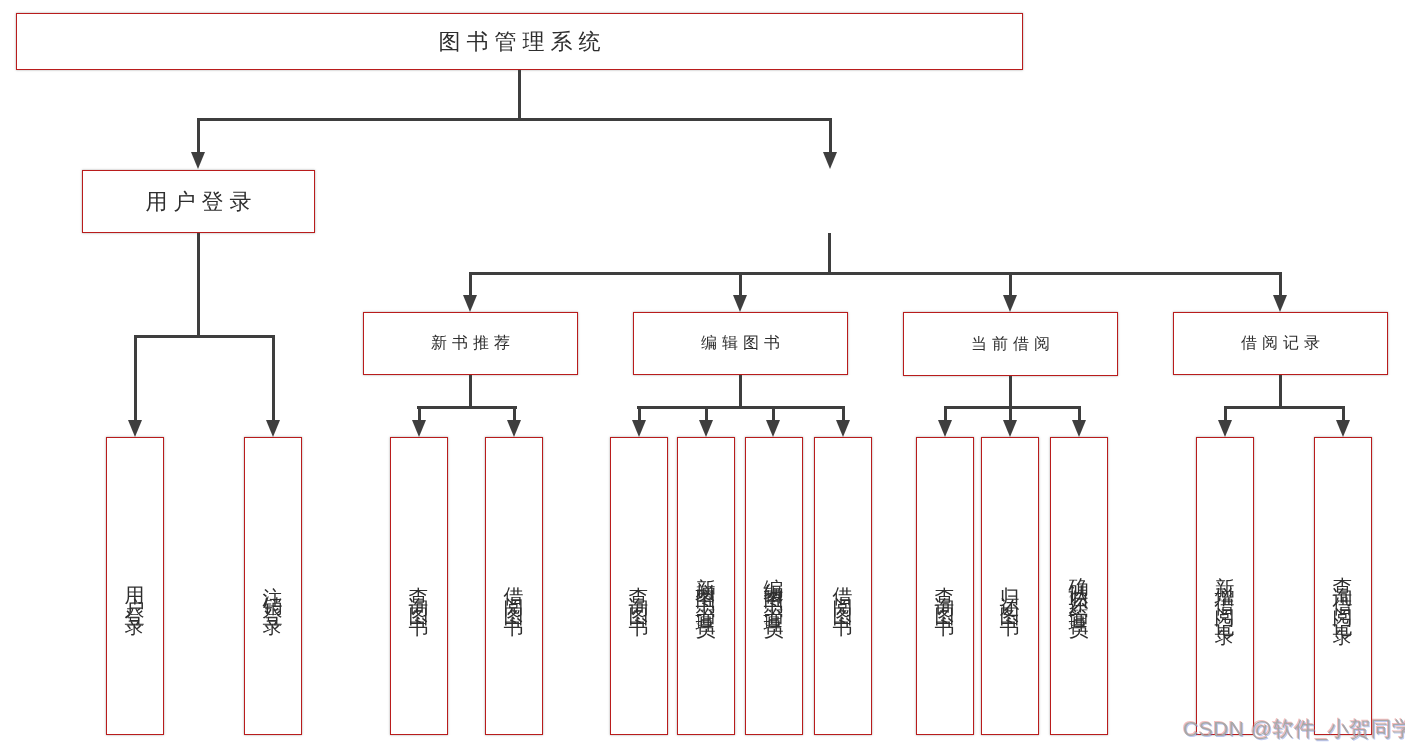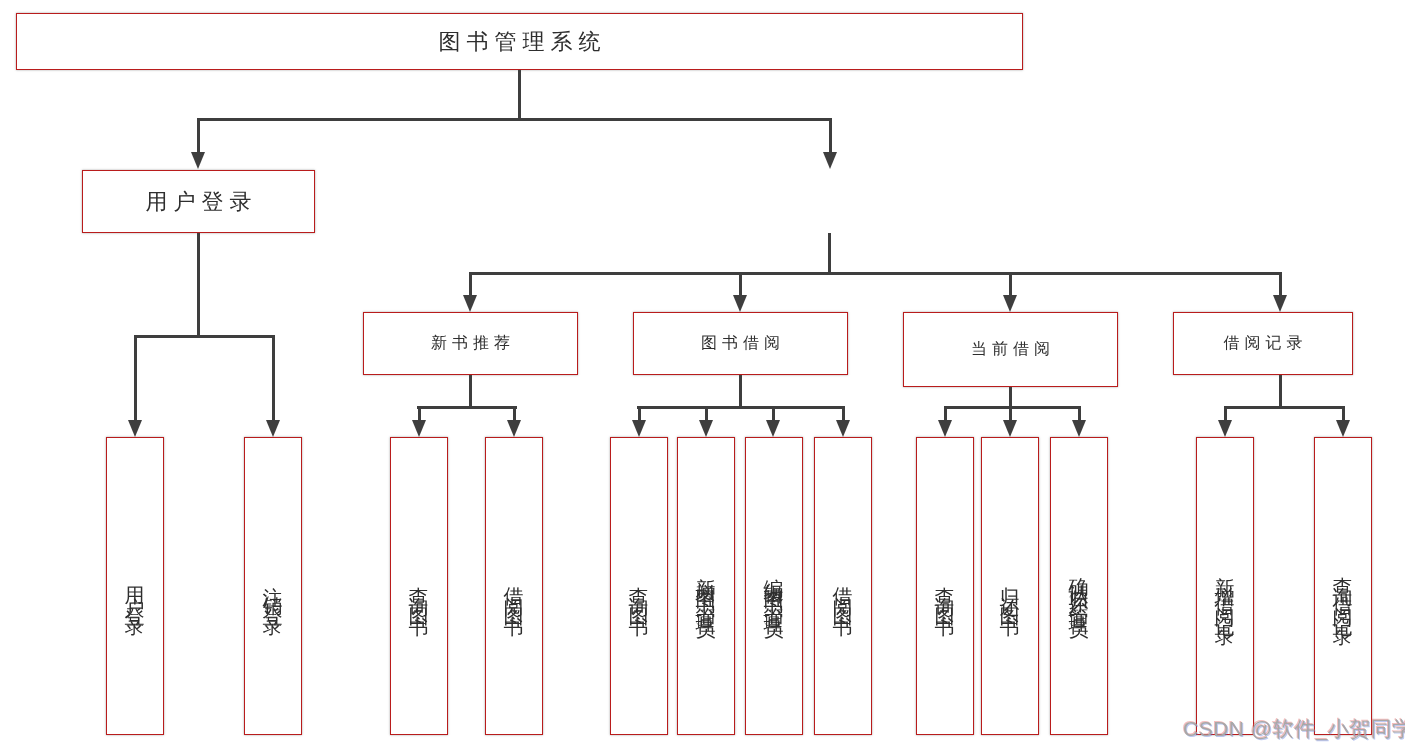--- a/index.html
+++ b/index.html
@@ -100,26 +100,26 @@
   </div>
 
   <div class="node" style="left:82px;top:170px;width:233px;height:63px">
     <span class="hlabel">用户登录</span>
   </div>
 
   <div class="node" style="left:363px;top:312px;width:215px;height:63px">
     <span class="hlabel-sm">新书推荐</span>
   </div>
   <div class="node" style="left:633px;top:312px;width:215px;height:63px">
-    <span class="hlabel-sm">图书借阅</span>
+    <span class="hlabel-sm">编辑图书</span>
   </div>
-  <div class="node" style="left:903px;top:312px;width:215px;height:75px">
+  <div class="node" style="left:903px;top:312px;width:215px;height:64px">
     <span class="hlabel-sm">当前借阅</span>
   </div>
-  <div class="node" style="left:1173px;top:312px;width:180px;height:63px">
+  <div class="node" style="left:1173px;top:312px;width:215px;height:63px">
     <span class="hlabel-sm">借阅记录</span>
   </div>
 
   <div class="node" style="left:106px;top:437px;width:58px;height:298px">
     <span class="vtext">用户登录</span>
   </div>
   <div class="node" style="left:244px;top:437px;width:58px;height:298px">
     <span class="vtext">注销登录</span>
   </div>
 

